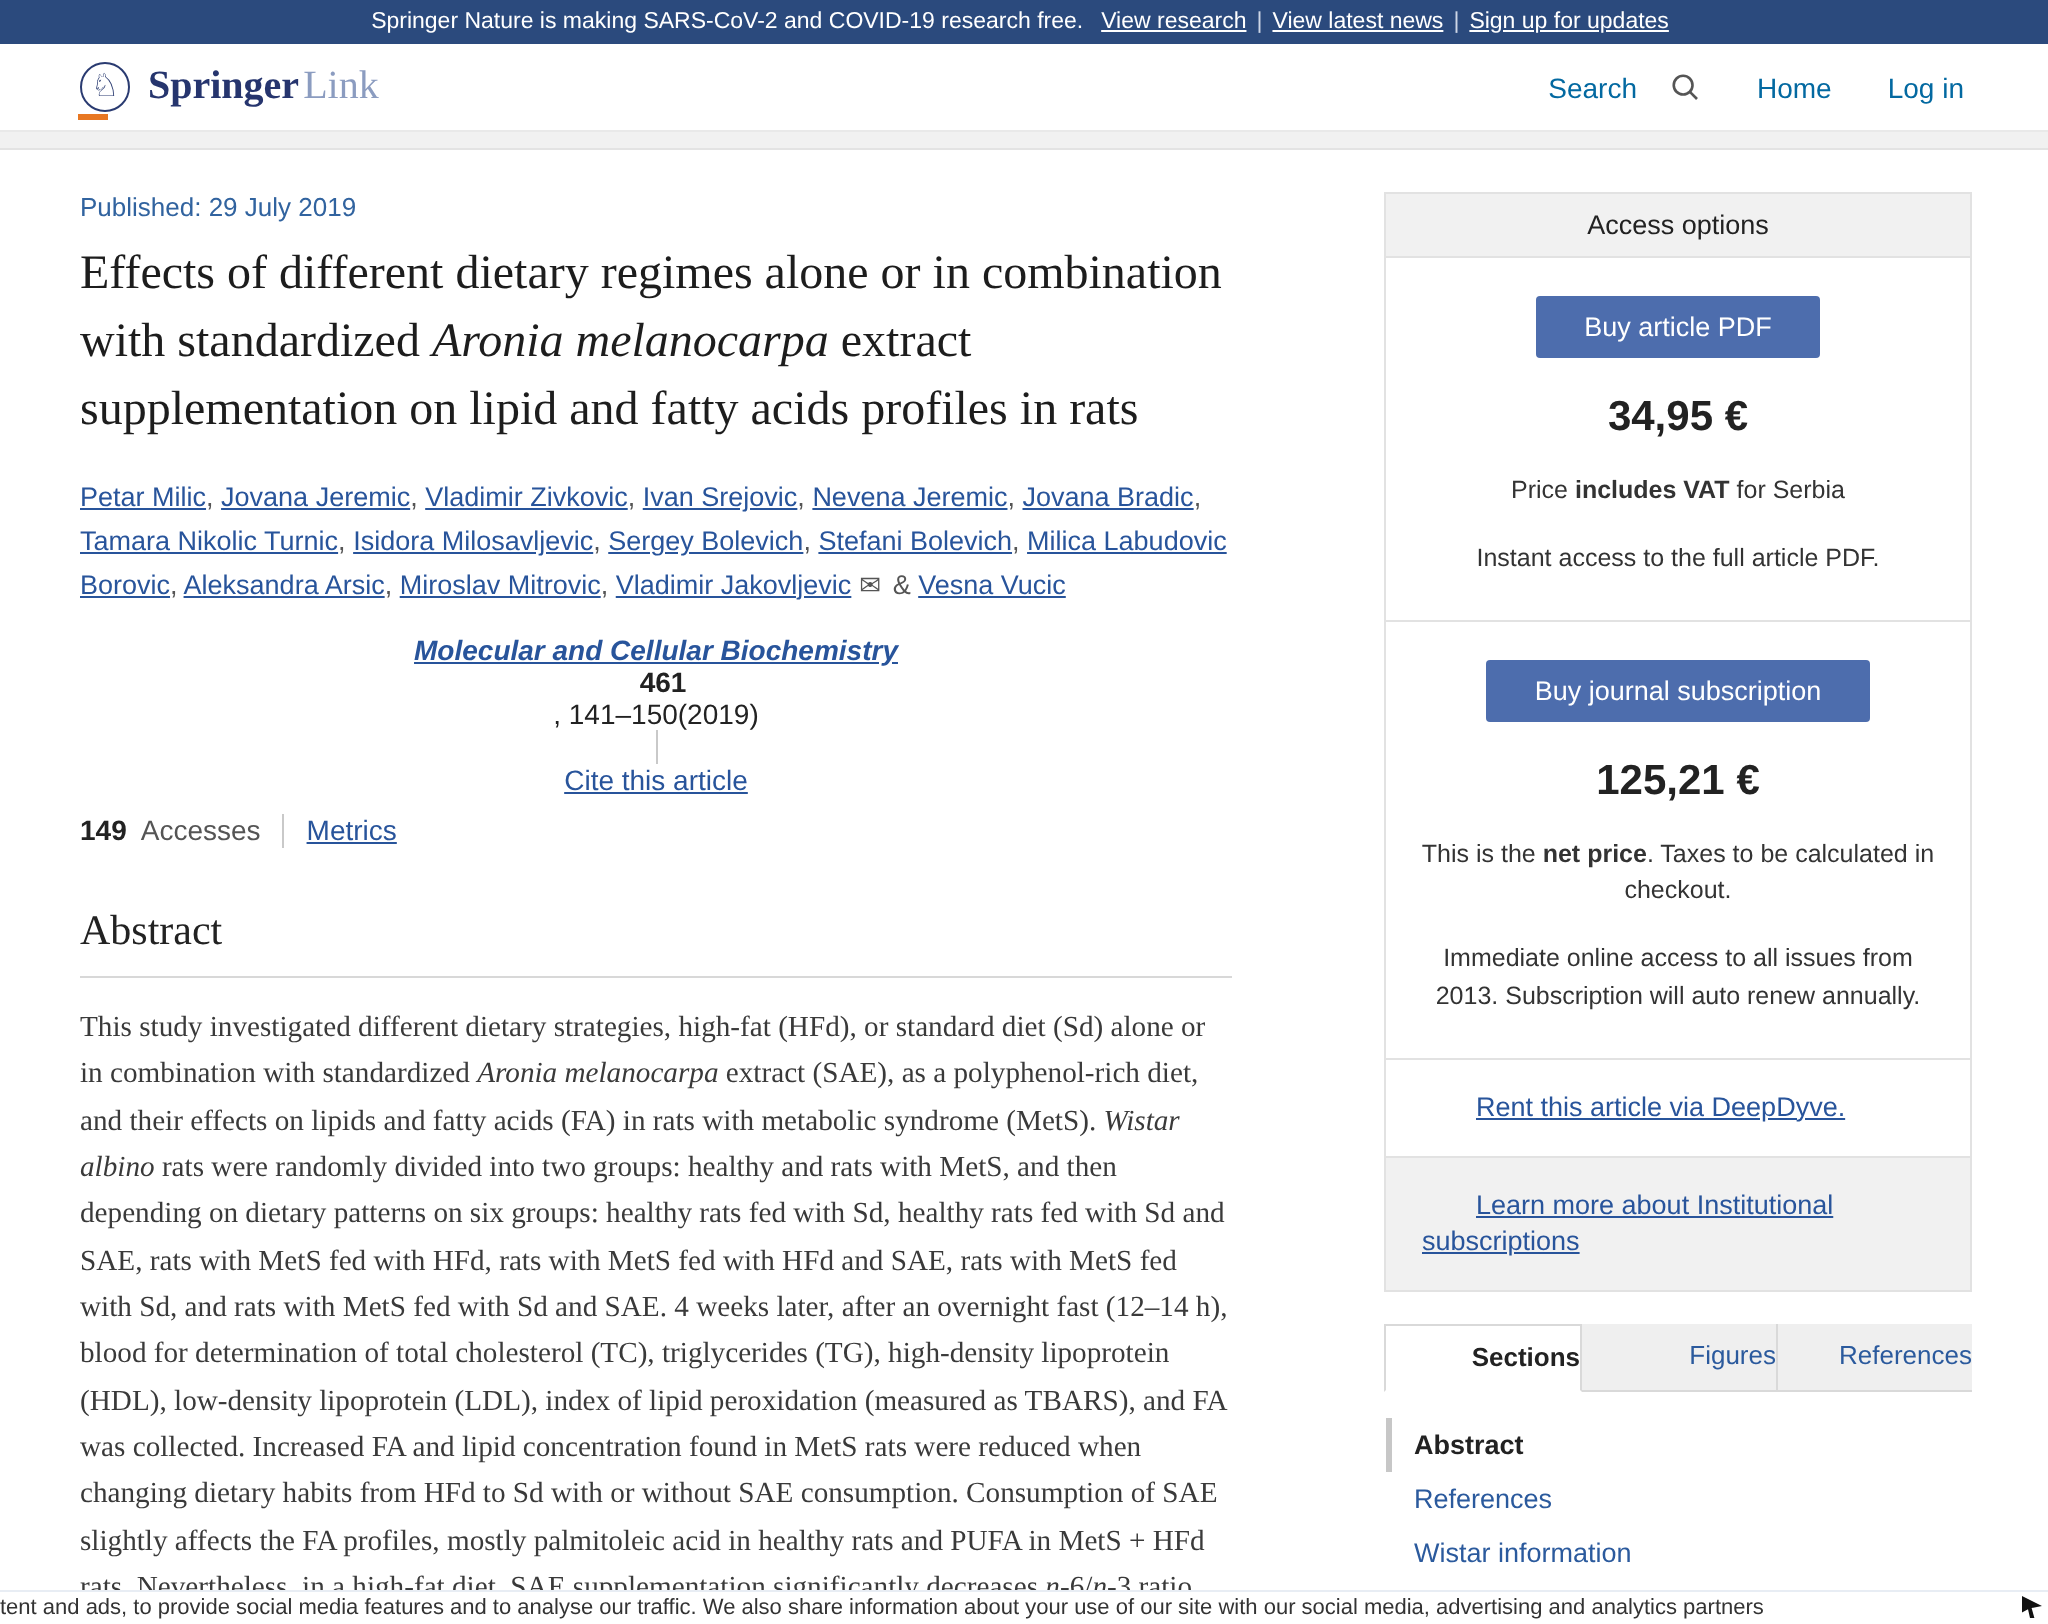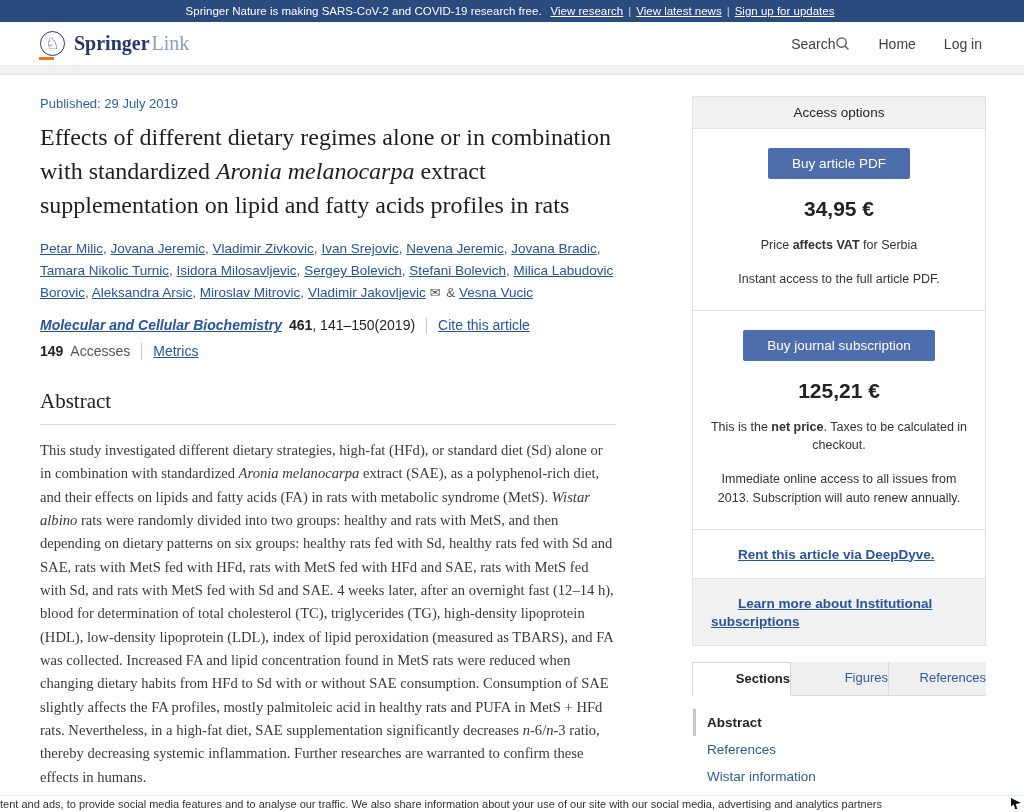--- a/index.html
+++ b/index.html
@@ -22,37 +22,37 @@
     justify-content:space-between; padding:0 42px 0 40px; }
   .logo { display:flex; align-items:center; gap:9px; }
   .logo-badge { width:25px; height:25px; border:1.8px solid #2a3b71; border-radius:50%;
     display:flex; align-items:center; justify-content:center; color:#2a3b71;
     font-size:16px; line-height:1; position:relative; }
   .logo-badge::after { content:""; position:absolute; left:-2px; bottom:-5px;
     width:15px; height:3px; background:#e87722; }
   .logo-text { font-family:"Liberation Serif", serif; font-size:20px; color:#26356e; font-weight:700; }
   .logo-text .suffix { color:#8b9cc0; font-weight:400; margin-left:2px; }
   .nav { display:flex; align-items:center; gap:28px; font-size:14px; color:#333; }
-  .nav-item { display:flex; align-items:center; gap:0; color:#404040; text-decoration:none; }
+  .nav-item { display:flex; align-items:center; gap:17px; color:#0369a1; text-decoration:none; }
   .header-strip { height:10px; background:#f1f1f1; border-top:1px solid #e9e9e9; border-bottom:1px solid #e3e3e3; }
 
   
   .main { display:flex; padding:21px 36px 0 40px; gap:76px; }
   .col-left { width:576px; flex:none; }
   .col-right { width:294px; flex:none; }
 
   
   .published { font-size:13px; color:#31639f; margin-bottom:9px; }
   .article-title { font-family:"Liberation Serif", serif; font-weight:400;
     font-size:24px; line-height:1.42; color:#1d1d1d; margin-bottom:16px; }
   .article-title em { font-style:italic; }
   .authors { font-size:13.5px; line-height:1.62; color:#555; }
   .author-link { color:#28549b; text-decoration:underline; }
   .email-icon { color:#555; font-size:13px; margin:0 2px 0 4px; }
-  .journal-line { margin-top:13px; font-size:14px; color:#222; display:flex; align-items:center; }
+  .journal-line { margin-top:13px; font-size:14px; color:#222; display:flex; align-items:center;flex-direction:column; }
   .journal-link { color:#28549b; font-style:italic; font-weight:700; text-decoration:underline; }
   .vol { font-weight:700; margin-left:7px; }
   .sep-bar { width:1px; height:17px; background:#c9c9c9; margin:0 11px; flex:none; }
   .plain-link { color:#28549b; text-decoration:underline; }
   .metrics-line { margin-top:9px; font-size:14px; color:#555; display:flex; align-items:center; }
   .accesses-count { font-weight:700; color:#222; margin-right:7px; }
   .abstract-heading { font-family:"Liberation Serif", serif; font-weight:400; font-size:21px;
     color:#222; margin-top:29px; padding-bottom:10px; border-bottom:1px solid #d8d8d8; }
   .abstract-text { font-family:"Liberation Serif", serif; font-size:14.6px; line-height:1.6;
     color:#3a3a3a; margin-top:14px; }
@@ -64,21 +64,21 @@
     padding:8px 0; font-size:13.5px; color:#222; }
   .access-sec { padding:19px 16px 21px; text-align:center; }
   .access-sec.bordered { border-top:1px solid #e2e2e2; }
   .btn { display:inline-block; background:#4d6dad; color:#fff; font-size:13.5px;
     font-family:inherit; border:none; border-radius:2px; padding:8px 24px; cursor:pointer; }
   .price { font-size:21px; font-weight:700; color:#222; margin-top:18px; }
   .note { font-size:12.5px; color:#333; margin-top:15px; line-height:1.5; }
   .note strong { font-weight:700; }
   .rent-row { border-top:1px solid #e2e2e2; padding:15px 18px; }
   .inst-row { background:#f1f1f1; border-top:1px solid #e2e2e2; padding:15px 18px; }
-  .side-link { color:#28549b; font-size:13.5px; font-weight:700; text-decoration:underline;padding-left:27px; }
+  .side-link { color:#28549b; font-size:13.5px; font-weight:400; text-decoration:underline;padding-left:27px; }
 
   
   .tabs { display:flex; margin-top:16px; }
   .tab { flex:1; text-align:right; padding:8px 0 9px; font-size:13px; background:#efefef;
     color:#2b5a9d; border-bottom:1px solid #d9d9d9; border-right:1px solid #d9d9d9; cursor:pointer; }
   .tab:last-child { border-right:none; }
   .tab.active { background:#fff; color:#222; font-weight:700; border-bottom:1px solid #fff;
     border-top:1px solid #d9d9d9; border-left:1px solid #d9d9d9; border-right:1px solid #d9d9d9; }
   .sections-list { padding:13px 0 0 1px; }
   .section-item { font-size:13.5px; color:#2b5a9d; padding:6px 0 6px 14px; cursor:pointer; }
@@ -146,21 +146,21 @@
     <h2 class="abstract-heading">Abstract</h2>
     <p class="abstract-text"><span>This study investigated different dietary strategies, high-fat (HFd), or standard diet (Sd) alone or in combination with standardized </span><em>Aronia melanocarpa</em><span> extract (SAE), as a polyphenol-rich diet, and their effects on lipids and fatty acids (FA) in rats with metabolic syndrome (MetS). </span><em>Wistar albino</em><span> rats were randomly divided into two groups: healthy and rats with MetS, and then depending on dietary patterns on six groups: healthy rats fed with Sd, healthy rats fed with Sd and SAE, rats with MetS fed with HFd, rats with MetS fed with HFd and SAE, rats with MetS fed with Sd, and rats with MetS fed with Sd and SAE. 4 weeks later, after an overnight fast (12–14 h), blood for determination of total cholesterol (TC), triglycerides (TG), high-density lipoprotein (HDL), low-density lipoprotein (LDL), index of lipid peroxidation (measured as TBARS), and FA was collected. Increased FA and lipid concentration found in MetS rats were reduced when changing dietary habits from HFd to Sd with or without SAE consumption. Consumption of SAE slightly affects the FA profiles, mostly palmitoleic acid in healthy rats and PUFA in MetS + HFd rats. Nevertheless, in a high-fat diet, SAE supplementation significantly decreases </span><em>n</em><span>-6/</span><em>n</em><span>-3 ratio, thereby decreasing systemic inflammation. Further researches are warranted to confirm these effects in humans.</span></p>
   </div>
 
   <div class="col-right">
     <div class="access-box">
       <div class="access-head">Access options</div>
       <div class="access-sec">
         <button class="btn">Buy article PDF</button>
         <div class="price">34,95 €</div>
-        <div class="note"><span>Price </span><strong>affects VAT</strong><span> for Serbia</span></div>
+        <div class="note"><span>Price </span><strong>includes VAT</strong><span> for Serbia</span></div>
         <div class="note">Instant access to the full article PDF.</div>
       </div>
       <div class="access-sec bordered">
         <button class="btn">Buy journal subscription</button>
         <div class="price">125,21 €</div>
         <div class="note"><span>This is the </span><strong>net price</strong><span>. Taxes to be calculated in checkout.</span></div>
         <div class="note">Immediate online access to all issues from 2013. Subscription will auto renew annually.</div>
       </div>
       <div class="rent-row">
         <a class="side-link">Rent this article via DeepDyve.</a>

